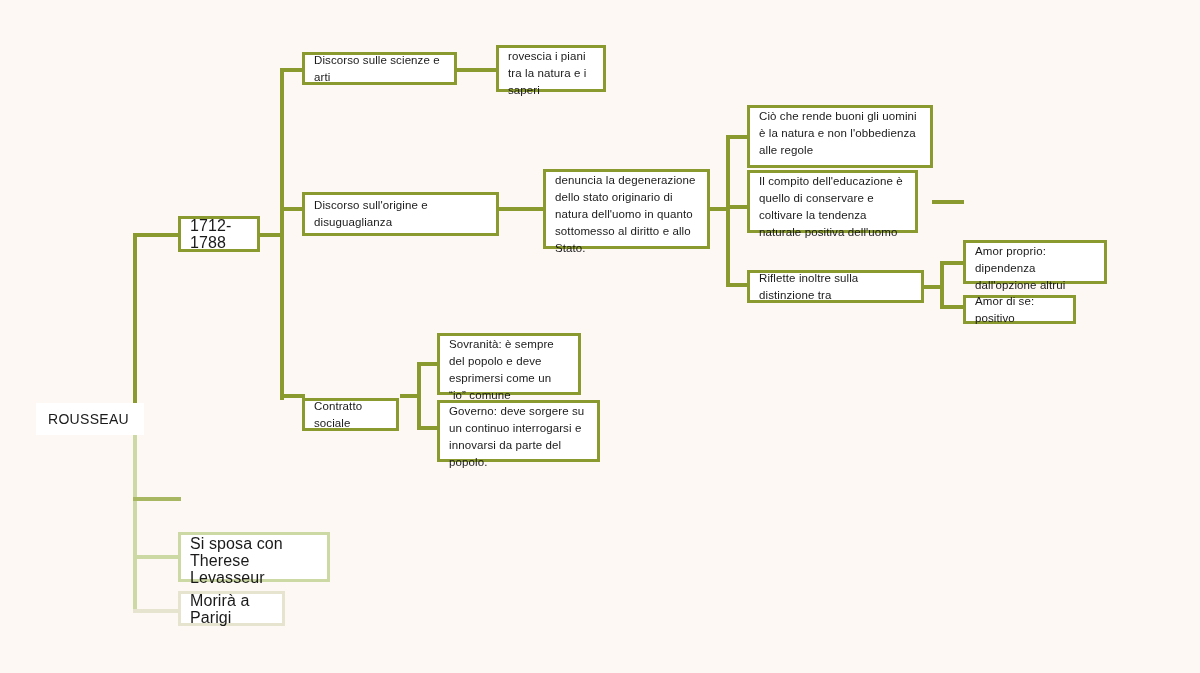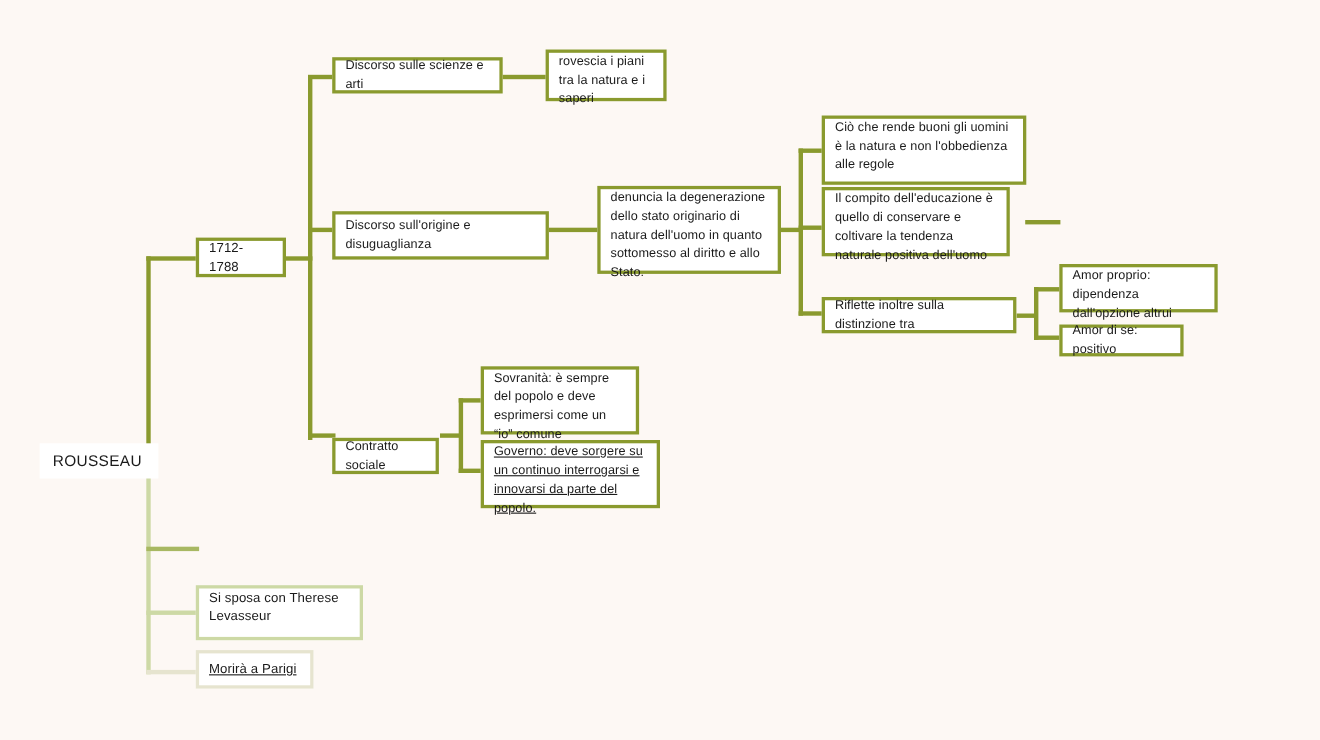--- a/index.html
+++ b/index.html
@@ -34,35 +34,35 @@
     box-sizing: border-box;
     background: #ffffff;
     border: 3px solid #8a9a2e;
     color: #1a1a1a;
     font-size: 11.5px;
     line-height: 17px;
     padding: 0 9px;
     letter-spacing: 0.1px;
   }
   .node.pale { border-color: #cdd9a5; }
-  .node.faint{ border-color: #e6e4cf; text-decoration: underline; }
+  .node.faint{ border-color: #e6e4cf; }
 
   .node.center-v {
     display: flex;
     align-items: center;
   }
   .node.root {
     background: #ffffff;
     border: none;
     font-size: 14px;
     padding: 7px 12px;
     letter-spacing: 0.3px;
   }
   .node.big {
-    font-size: 12px;
+    font-size: 16px;
   }
 </style>
 </head>
 <body>
 
 <div id="map">
 
   <div class="conn lvl-a" style="left:133px; top:233px; width:4px; height:180px;"></div>
   <div class="conn lvl-a" style="left:133px; top:233px; width:48px; height:4px;"></div>
 
@@ -119,20 +119,20 @@
   <div class="node center-v" style="left:747px; top:270px; width:177px; height:33px;">Riflette inoltre sulla distinzione tra</div>
 
   <div class="node" style="left:963px; top:240px; width:144px; height:44px;">Amor proprio: dipendenza dall'opzione altrui</div>
 
   <div class="node center-v" style="left:963px; top:295px; width:113px; height:29px;">Amor di se: positivo</div>
 
   <div class="node center-v" style="left:302px; top:378px; width:97px; height:33px;margin-top:20px;">Contratto sociale</div>
 
   <div class="node" style="left:437px; top:333px; width:144px; height:62px;">Sovranità: è sempre del popolo e deve esprimersi come un “io” comune</div>
 
-  <div class="node" style="left:437px; top:400px; width:163px; height:62px;text-decoration:underline;">Governo: deve sorgere su un continuo interrogarsi e innovarsi da parte del popolo.</div>
+  <div class="node" style="left:437px; top:400px; width:163px; height:62px;">Governo: deve sorgere su un continuo interrogarsi e innovarsi da parte del popolo.</div>
 
 
   <div class="node big pale" style="left:178px; top:532px; width:152px; height:50px;">Si sposa con Therese Levasseur</div>
 
   <div class="node big faint center-v" style="left:178px; top:591px; width:107px; height:35px;">Morirà a Parigi</div>
 
 </div>
 
 </body></html>

